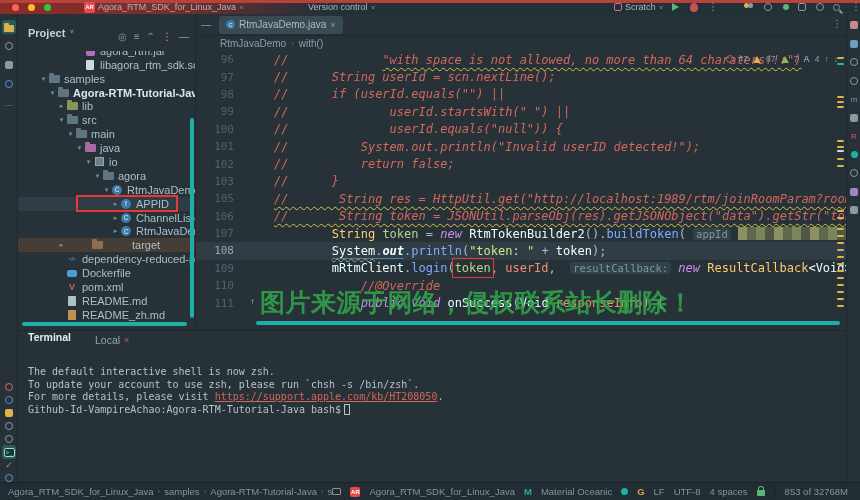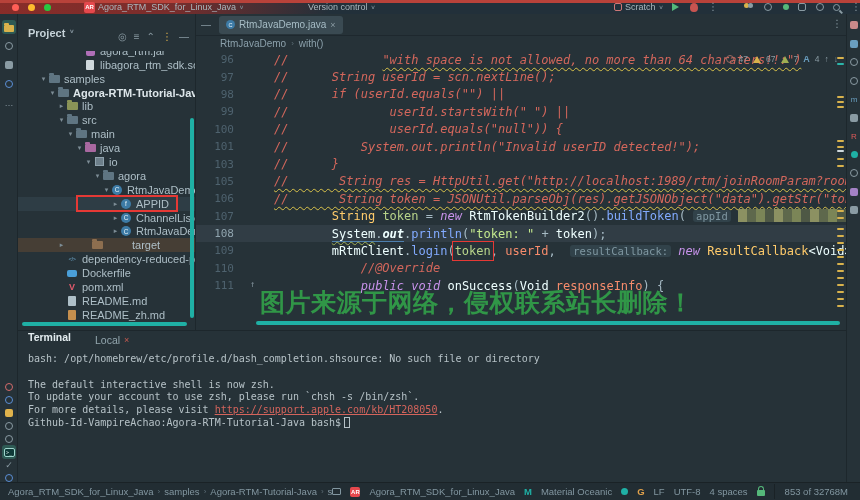--- a/index.html
+++ b/index.html
@@ -460,20 +460,21 @@
         <span>↑</span>
         <span>↓</span>
       </div>
     <div class="code" id="code">
         <div class="code-row"><span class="ln">96</span><span class="ctext"><span class="tk cmt">//             </span><span class="tk cmt wy">"with space is not allowed, no more than 64 charaters!!:")</span></span></div>
         <div class="code-row"><span class="ln">97</span><span class="ctext"><span class="tk cmt">//      String userId = scn.nextLine();</span></span></div>
         <div class="code-row"><span class="ln">98</span><span class="ctext"><span class="tk cmt">//      if (userId.equals("") ||</span></span></div>
         <div class="code-row"><span class="ln">99</span><span class="ctext"><span class="tk cmt">//              userId.startsWith(" ") ||</span></span></div>
         <div class="code-row"><span class="ln">100</span><span class="ctext"><span class="tk cmt">//              userId.equals("null")) {</span></span></div>
         <div class="code-row"><span class="ln">101</span><span class="ctext"><span class="tk cmt">//          System.out.println("Invalid userID detected!");</span></span></div>
+        <div class="code-row"><span class="ln">102</span><span class="ctext"><span class="tk cmt">//          return false;</span></span></div>
         <div class="code-row"><span class="ln">103</span><span class="ctext"><span class="tk cmt">//      }</span></span></div>
         <div class="code-row"><span class="ln">105</span><span class="ctext"><span class="tk cmt wy">//       String res = HttpUtil.get("http://localhost:1989/rtm/joinRoomParam?room=live&amp;userId=" + userId);</span></span></div>
         <div class="code-row"><span class="ln">106</span><span class="ctext"><span class="tk cmt wy">//       String token = JSONUtil.parseObj(res).getJSONObject("data").getStr("token");</span></span></div>
         <div class="code-row"><span class="ln">107</span><span class="ctext"><span class="tk pl">        </span><span class="tk type">String</span><span class="tk pl"> </span><span class="tk vg">token</span><span class="tk pl"> = </span><span class="tk kw">new</span><span class="tk pl"> </span><span class="tk wh">RtmTokenBuilder2</span><span class="tk pl">().</span><span class="tk mth">buildToken</span><span class="tk pl">( </span><span class="tk inlay">appId</span><span class="tk pl"> </span><span class="tk blur"></span></span></div>
         <div class="code-row cur"><span class="ln">108</span><span class="ctext"><span class="tk pl">        </span><span class="tk wh wg ulb">System</span><span class="tk pl ulb">.</span><span class="tk bi ulb">out</span><span class="tk pl">.</span><span class="tk mth">println</span><span class="tk pl">(</span><span class="tk str">"token: "</span><span class="tk pl"> + </span><span class="tk wh">token</span><span class="tk pl">);</span></span></div>
         <div class="code-row"><span class="ln">109</span><span class="ctext"><span class="tk pl">        </span><span class="tk wh">mRtmClient</span><span class="tk pl">.</span><span class="tk mth">login</span><span class="tk pl">(</span><span class="tk vg boxed">token</span><span class="tk pl">, </span><span class="tk org">userId</span><span class="tk pl">,  </span><span class="tk inlay">resultCallback:</span><span class="tk pl"> </span><span class="tk kw">new</span><span class="tk pl"> </span><span class="tk type">ResultCallback</span><span class="tk wh">&lt;Void&gt;() {</span></span></div>
         <div class="code-row"><span class="ln">110</span><span class="ctext"><span class="tk cmt">            //@Override</span></span></div>
         <div class="code-row"><span class="ln">111</span><span class="gut-ico">↑</span><span class="ctext"><span class="tk pl">            </span><span class="tk kw">public</span><span class="tk pl"> </span><span class="tk kw">void</span><span class="tk pl"> </span><span class="tk wh">onSuccess</span><span class="tk pl">(</span><span class="tk wh">Void</span><span class="tk pl"> </span><span class="tk org">responseInfo</span><span class="tk pl">) {</span></span></div>
       </div>
     <div class="ed-hscroll"></div>
@@ -510,21 +511,20 @@
 
   <div class="terminal">
     <div class="term-tabs">
       <span class="term-tab1">Terminal</span>
       <span class="term-tab2">
         <span>Local</span>
         <span class="x">×</span>
       </span>
     </div>
     <div class="term-body" id="termbody">
-        <div class="tline"><span>bash: /opt/homebrew/etc/profile.d/bash_completion.shsource: No such file or directory</span></div>
         <div class="tline"><span></span></div>
         <div class="tline"><span>The default interactive shell is now zsh.</span></div>
         <div class="tline"><span>To update your account to use zsh, please run `chsh -s /bin/zsh`.</span></div>
         <div class="tline"><span>For more details, please visit </span><span class="tlink">https://support.apple.com/kb/HT208050</span><span>.</span></div>
         <div class="tline"><span>Github-Id-VampireAchao:Agora-RTM-Tutorial-Java bash$</span><span class="cursor"></span></div>
       </div>
   </div>
 
   <div class="statusbar">
     <div class="sb-left" id="sbleft">

